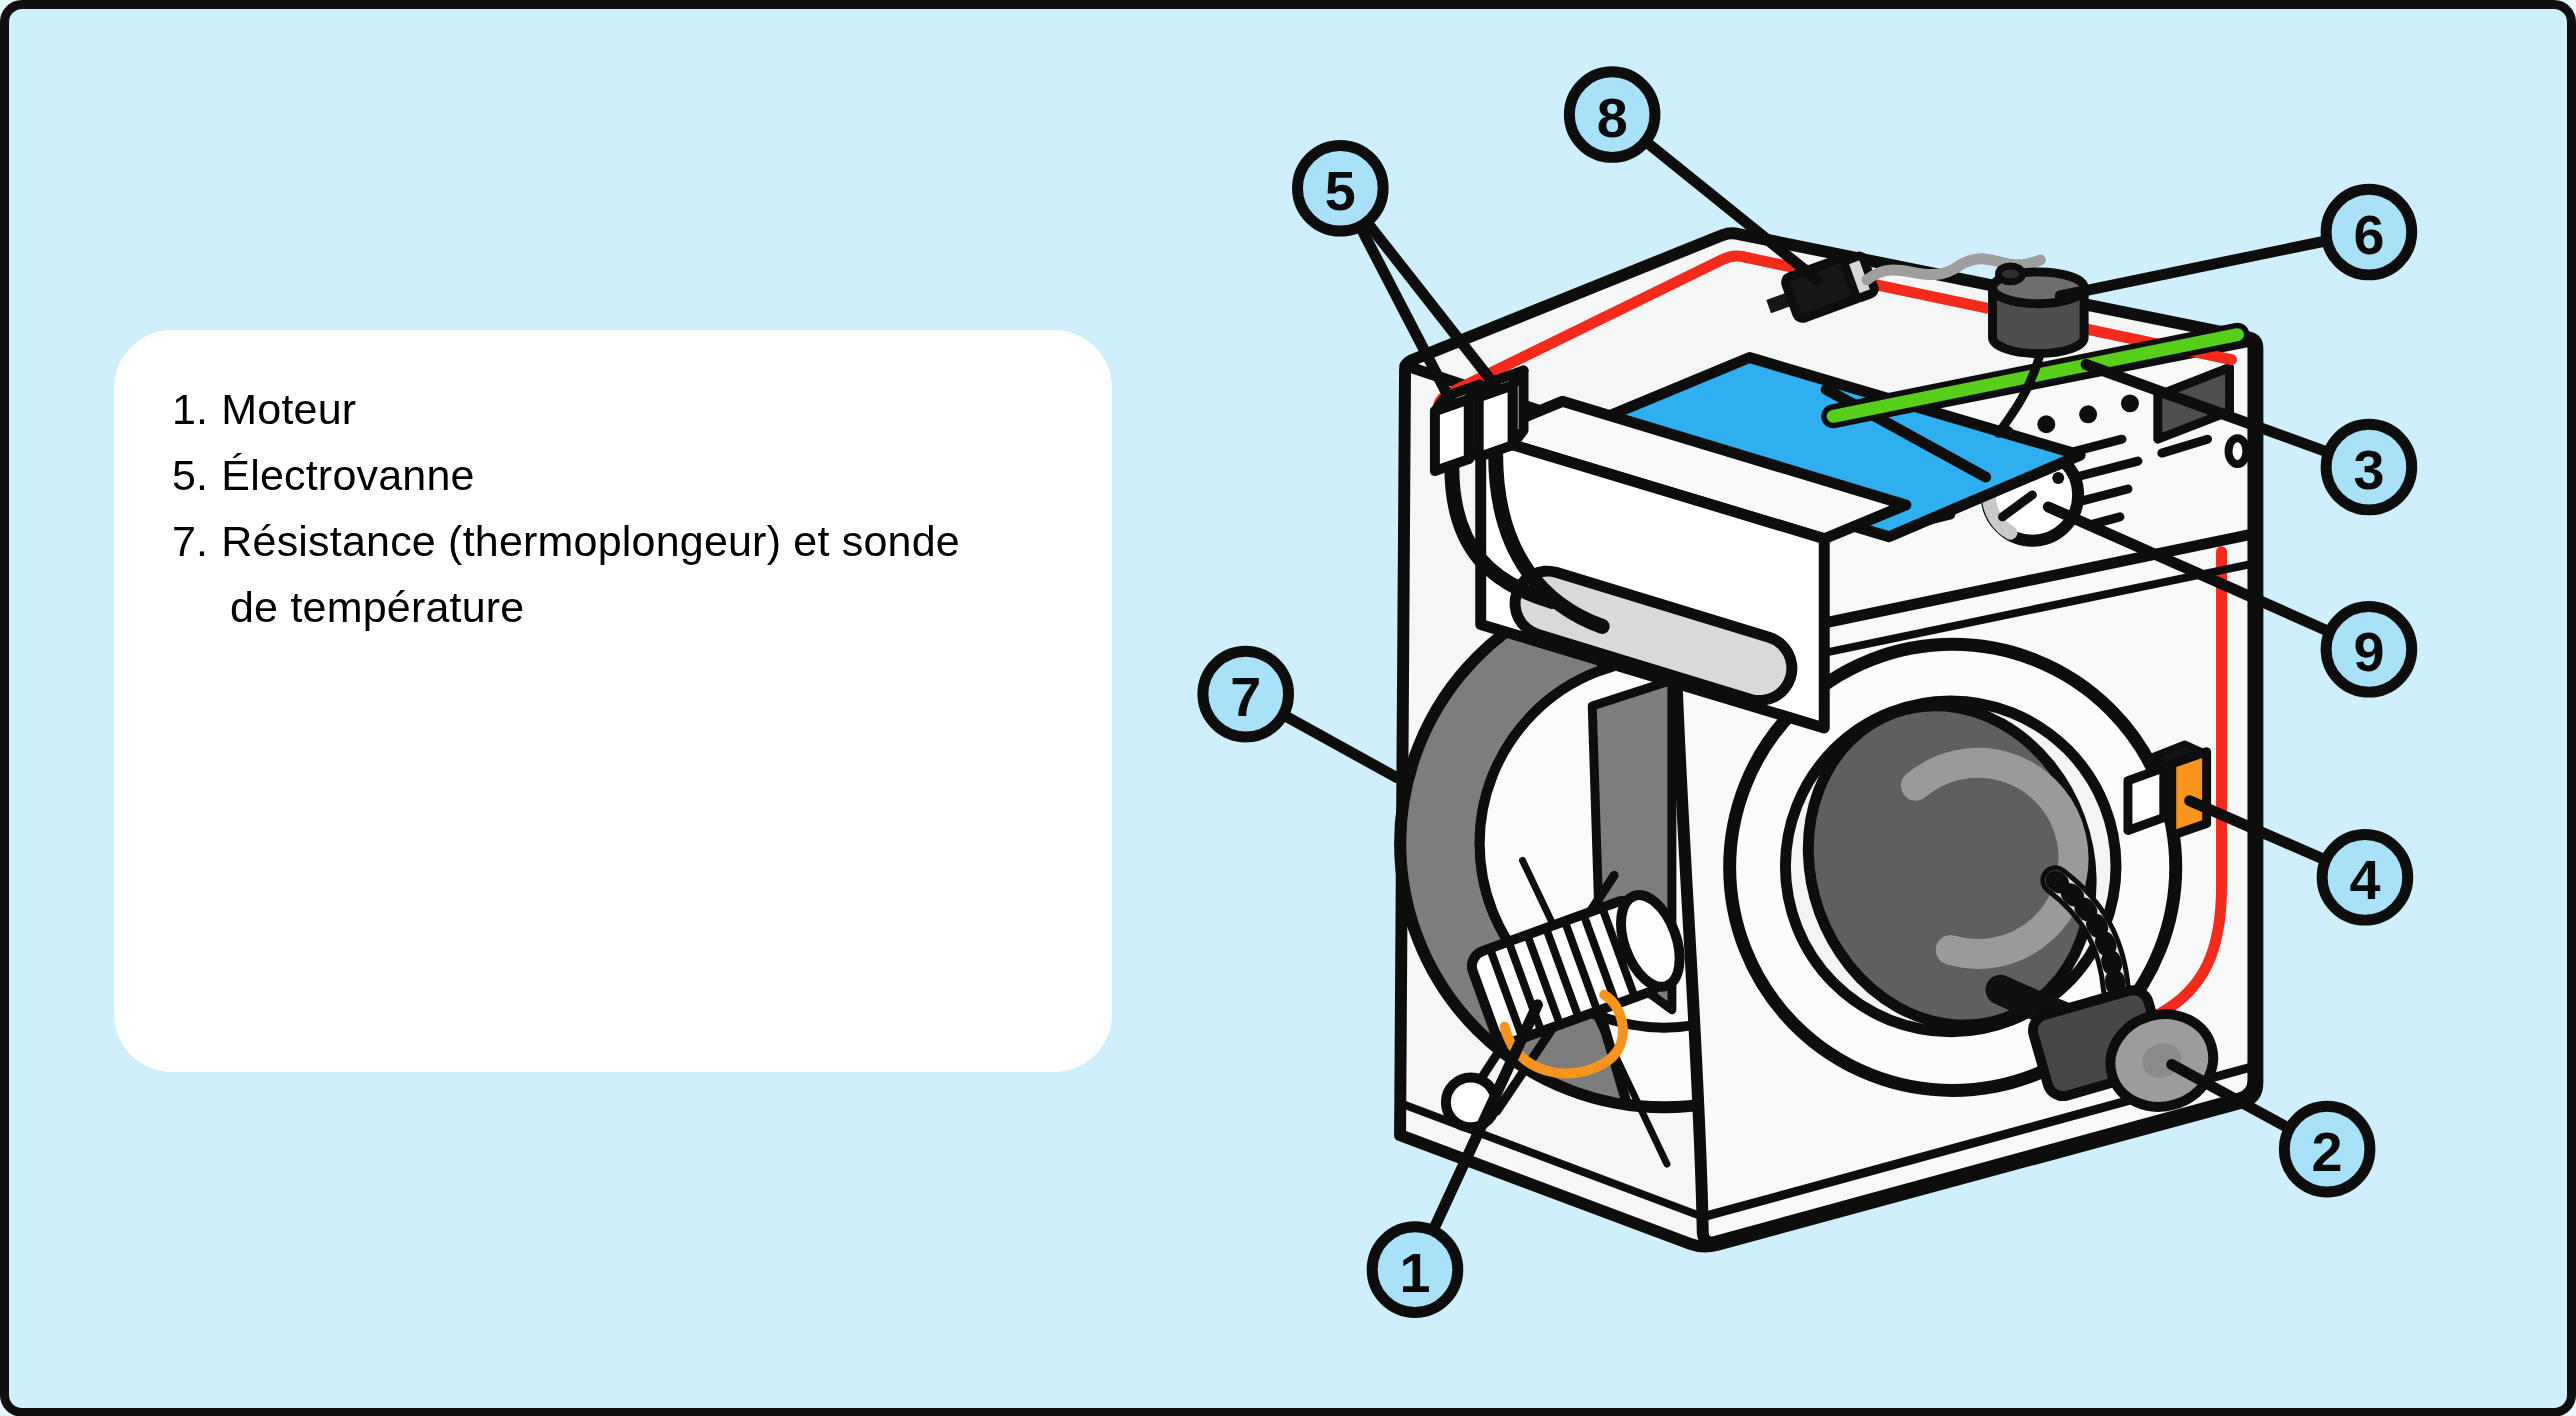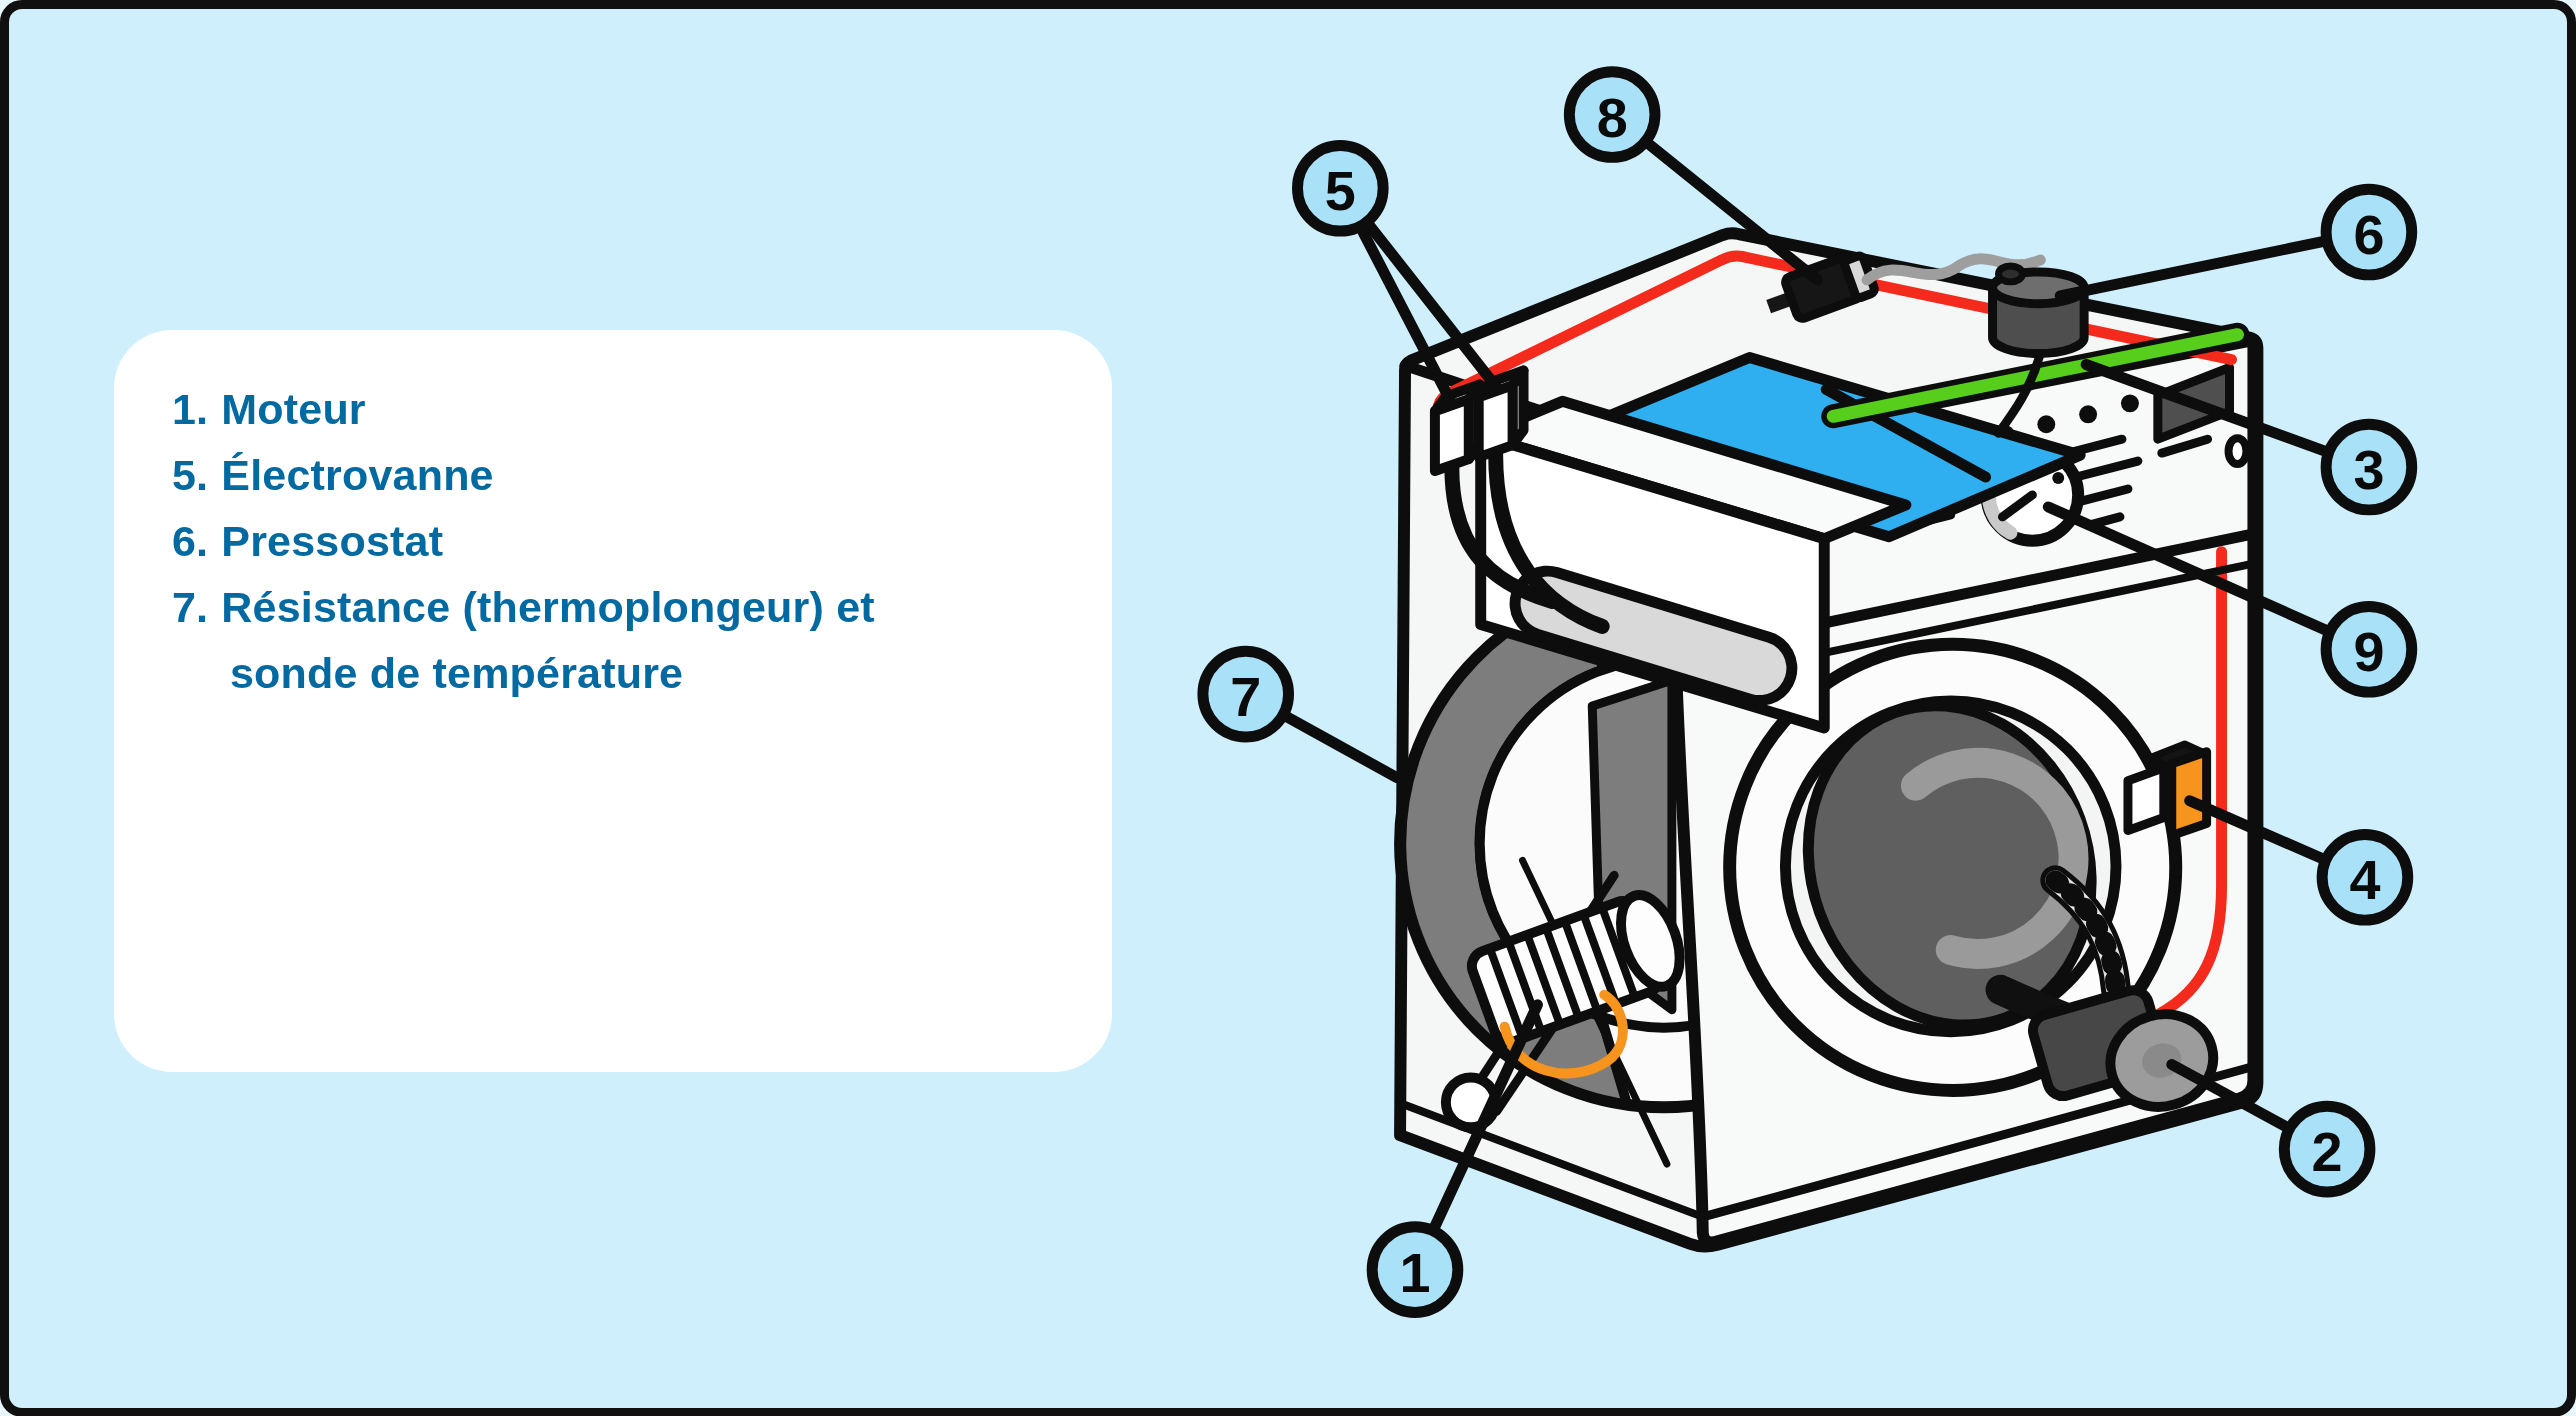--- a/index.html
+++ b/index.html
@@ -6,36 +6,35 @@
   .frame{
     position:relative;width:2576px;height:1417px;box-sizing:border-box;
     background:#CEEFFB;border:9px solid #101010;border-radius:22px;overflow:hidden;
   }
   .legend-card{
     position:absolute;left:105px;top:321px;width:998px;height:742px;
     background:#ffffff;border-radius:58px;box-sizing:border-box;
     padding:46px 129px 30px 58px;
   }
   .legend-item{
-    font-size:43px;line-height:66px;color:#0369a1;
-    padding-left:58px;text-indent:-58px;letter-spacing:0.2px;font-weight:bold;
+    font-size:43px;line-height:66px;color:#000000;
+    padding-left:58px;text-indent:-58px;letter-spacing:0.2px;
   }
   .legend-item .ln{margin-right:13px;}
   svg{position:absolute;left:0;top:0;width:2576px;height:1417px;}
   .cnum{font-family:"Liberation Sans",sans-serif;font-weight:bold;font-size:56px;fill:#0A0A0A;}
 </style>
 </head>
 <body>
 
 <div class="frame">
 
   <div class="legend-card">
     <div class="legend-item"><span class="ln">1.</span><span class="ll">Moteur</span></div>
     <div class="legend-item"><span class="ln">5.</span><span class="ll">Électrovanne</span></div>
-    <div class="legend-item"><span class="ln">6.</span><span class="ll">Pressostat</span></div>
     <div class="legend-item"><span class="ln">7.</span><span class="ll">Résistance (thermoplongeur) et sonde de température</span></div>
   </div>
 
   <svg viewBox="0 0 2587 1423" stroke-linejoin="round" stroke-linecap="round">
 
     <g>
 
       <path d="M1397,1131 L1402,362 Q1402,356 1408,353 L1721,227 Q1729,224 1737,226 L2250,330 Q2258,332 2258,341
            L2258,1078 Q2258,1094 2243,1098 L1716,1241 Q1701,1245 1688,1240 Z" fill="#F5F6F6" stroke="#0D0D0D" stroke-width="12"></path>
 

